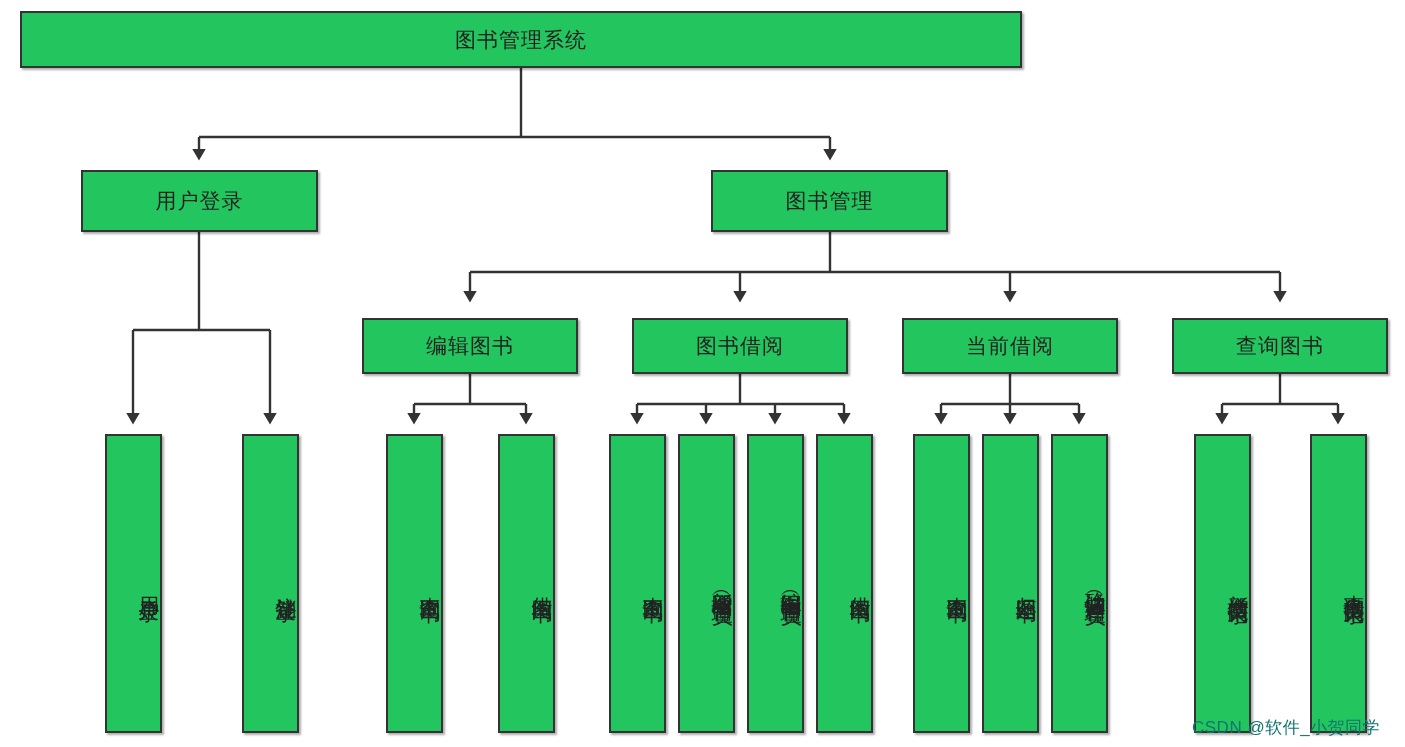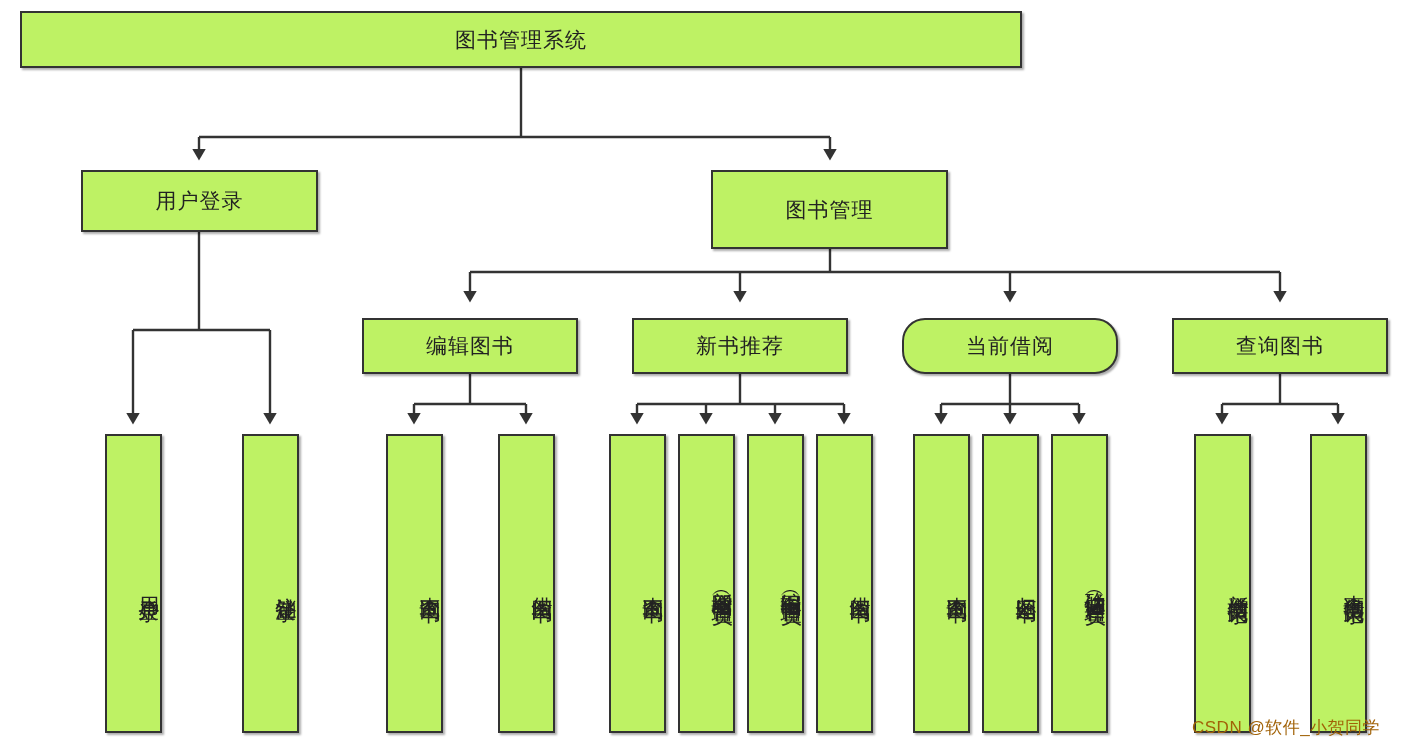--- a/index.html
+++ b/index.html
@@ -22,21 +22,21 @@
     position: absolute;
     left: 0;
     top: 0;
     width: 1405px;
     height: 747px;
     pointer-events: none;
   }
   .node {
     position: absolute;
     box-sizing: border-box;
-    background: #bef264;
+    background: #22c55e;
     border: 2px solid #333333;
     box-shadow: 2px 2px 2px rgba(0,0,0,0.32);
     display: flex;
     align-items: center;
     justify-content: center;
     color: #222222;
     z-index: 2;
   }
   .node.horiz {
     font-size: 21px;
@@ -55,21 +55,21 @@
     line-height: 1.0;
   }
   .node .label {
     display: block;
   }
   .watermark {
     position: absolute;
     left: 1192px;
     top: 716px;
     font-size: 17px;
-    color: #a16207;
+    color: #0f766e;
     white-space: nowrap;
     z-index: 5;
     letter-spacing: 0.5px;
   }
 </style>
 </head>
 <body>
 
 <div id="canvas">
 
@@ -125,33 +125,33 @@
   </svg>
 
   <div class="node horiz" style="left:20px; top:11px; width:1002px; height:57px;">
     <span class="label">图书管理系统</span>
   </div>
 
   <div class="node horiz" style="left:81px; top:170px; width:237px; height:62px;">
     <span class="label">用户登录</span>
   </div>
 
-  <div class="node horiz" style="left:711px; top:170px; width:237px; height:79px;">
+  <div class="node horiz" style="left:711px; top:170px; width:237px; height:62px;">
     <span class="label">图书管理</span>
   </div>
 
   <div class="node horiz" style="left:362px; top:318px; width:216px; height:56px;">
     <span class="label">编辑图书</span>
   </div>
 
   <div class="node horiz" style="left:632px; top:318px; width:216px; height:56px;">
-    <span class="label">新书推荐</span>
-  </div>
-
-  <div class="node horiz" style="left:902px; top:318px; width:216px; height:56px;border-radius:23px;">
+    <span class="label">图书借阅</span>
+  </div>
+
+  <div class="node horiz" style="left:902px; top:318px; width:216px; height:56px;">
     <span class="label">当前借阅</span>
   </div>
 
   <div class="node horiz" style="left:1172px; top:318px; width:216px; height:56px;">
     <span class="label">查询图书</span>
   </div>
 
   <div class="node leaf" style="left:105px; top:434px; width:57px; height:299px;">
     <span class="label">用户登录</span>
   </div>

